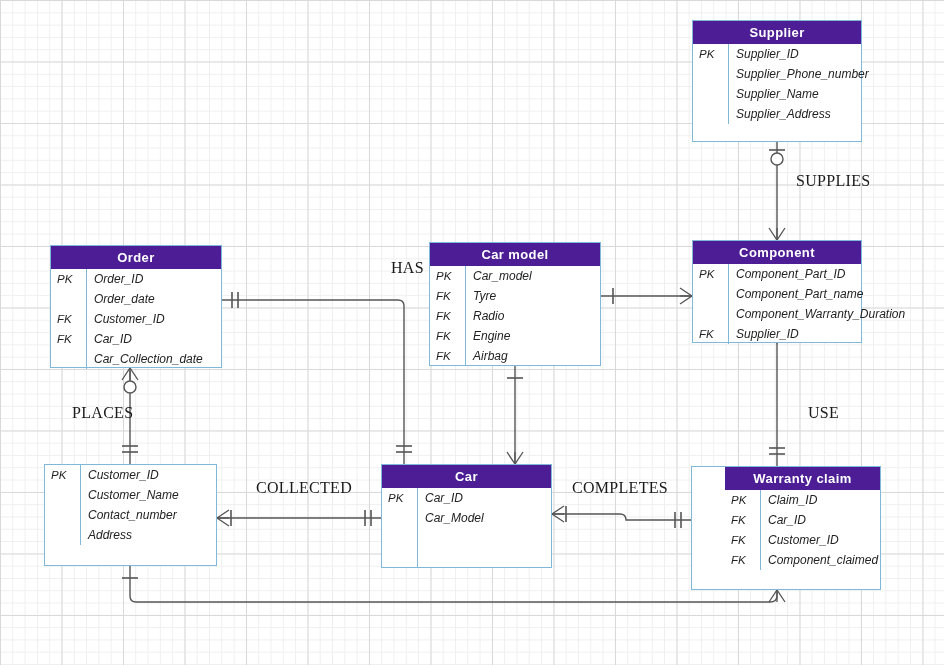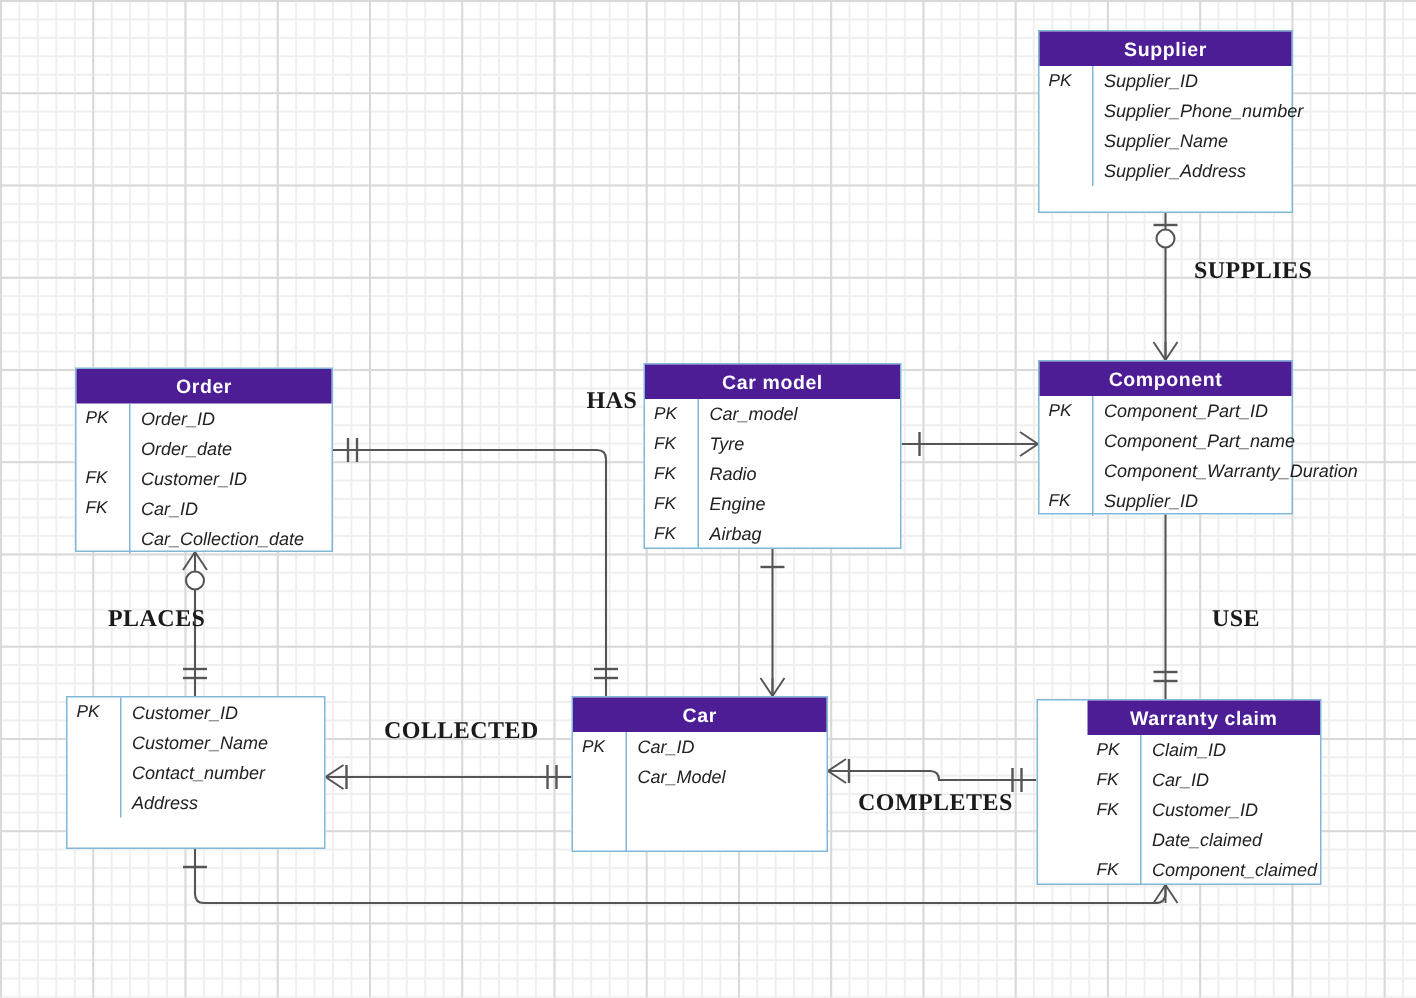--- a/index.html
+++ b/index.html
@@ -30,21 +30,21 @@
     padding-left:6px;font-style:italic;font-size:11.5px;color:#222;
   }
   .ename{
     padding-left:8px;font-style:italic;font-size:12px;color:#222;
     overflow:visible;white-space:nowrap;
   }
   .keyline{position:absolute;top:0;bottom:0;left:35px;width:1px;background:#7fb8d9;}
 
   .rellabel{
     position:absolute;font-family:"Liberation Serif", serif;
-    font-size:16px;color:#1a1a1a;white-space:nowrap;letter-spacing:.3px;font-weight:bold;
+    font-size:16px;color:#1a1a1a;white-space:nowrap;letter-spacing:.3px;
   }
 </style>
 </head>
 <body>
 
 <div id="canvas">
 
   <svg class="wires" viewBox="0 0 944 665" xmlns="http://www.w3.org/2000/svg">
     <g fill="none" stroke="#555555" stroke-width="1.4">
 
@@ -270,30 +270,26 @@
       </div>
       <div class="erow">
         <span class="ekey">FK</span>
         <span class="ename">Car_ID</span>
       </div>
       <div class="erow">
         <span class="ekey">FK</span>
         <span class="ename">Customer_ID</span>
       </div>
       <div class="erow">
-        <span class="ekey"></span>
-        <span class="ename">Date_claimed</span>
-      </div>
-      <div class="erow">
         <span class="ekey">FK</span>
         <span class="ename">Component_claimed</span>
       </div>
     </div>
   </div>
 
   <div class="rellabel" style="left:796px;top:172px;">SUPPLIES</div>
   <div class="rellabel" style="left:371px;top:259px;margin-left:20px;">HAS</div>
   <div class="rellabel" style="left:27px;top:404px;margin-left:45px;">PLACES</div>
   <div class="rellabel" style="left:808px;top:404px;">USE</div>
   <div class="rellabel" style="left:256px;top:479px;">COLLECTED</div>
-  <div class="rellabel" style="left:572px;top:479px;margin-top:48px;">COMPLETES</div>
+  <div class="rellabel" style="left:572px;top:479px;">COMPLETES</div>
 
 </div>
 
 </body></html>

